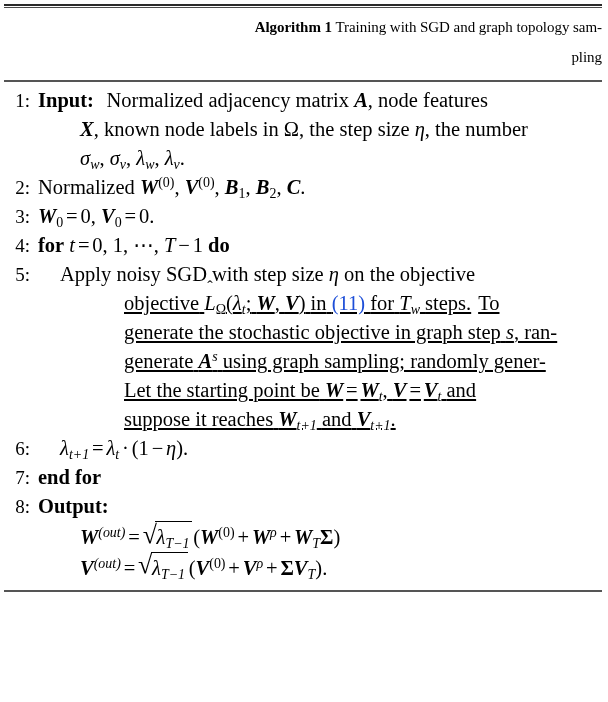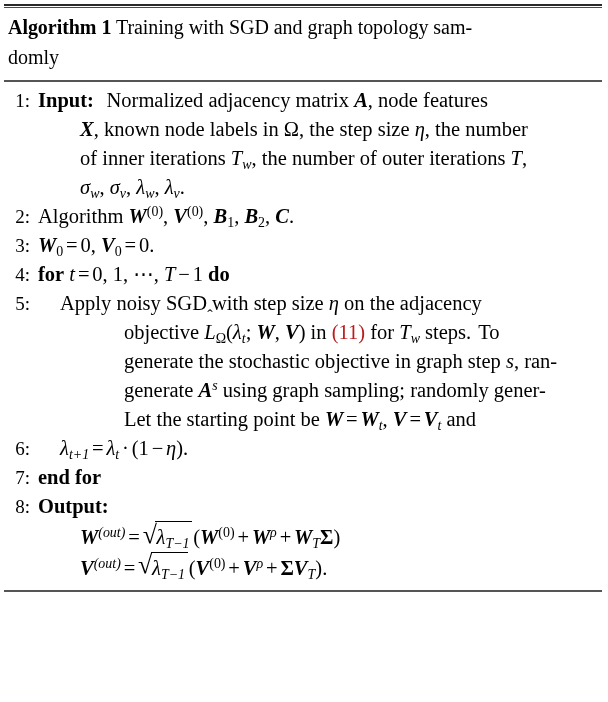--- a/index.html
+++ b/index.html
@@ -30,24 +30,25 @@
     margin: 0 auto;
     background: #4a4a4a;
   }
   .rule-top-thick { height: 2px; background: #2a2a2a; margin-top: 4px; }
   .rule-top-thin  { height: 1px; background: #4a4a4a; margin-top: 1px; }
   .rule-mid       { height: 2px; background: #555555; margin-top: 8px; }
   .rule-bottom    { height: 2px; background: #555555; margin-top: 7px; }
 
   
   #algorithm-title {
-    font-size: 20px;
+    font-size: 15px;
     line-height: 30px;
     padding: 4px 0 0 4px;
     letter-spacing: -0.05px;
+    text-align: right;
   }
   #algorithm-title .alg-label {
     font-weight: bold;
   }
 
   
   #algorithm-body {
     padding-top: 4px;
     font-size: 20.5px;
     line-height: 29px;
@@ -68,21 +69,21 @@
     flex: 1 1 auto;
     line-height: 29px;
     min-width: 0;
   }
   .line-content.indent-1 { padding-left: 22px; }
   .cont-line {
     display: block;
     padding-left: 42px;
     line-height: 29px;
   }
-  .cont-line.indent-1 { padding-left: 64px; }
+  .cont-line.indent-1 { padding-left: 64px; text-decoration: underline; }
 
   .kw { font-weight: bold; }
 
   
   .m { font-style: italic; white-space: nowrap; }
   .mv { font-style: italic; font-weight: bold; white-space: nowrap; }
   .mvu { font-style: normal; font-weight: bold; white-space: nowrap; } 
   .mn { font-style: normal; white-space: nowrap; }
   .grk { font-style: italic; white-space: nowrap; }
   .grk-up { font-style: normal; white-space: nowrap; }
@@ -131,72 +132,67 @@
     line-height: 1;
     font-style: normal;
   }
   .sqrt > .radicand {
     display: inline-block;
     border-top: 1.3px solid #000;
     padding: 0.04em 0.12em 0 0.06em;
   }
 
   .link {
-    color: #b91c1c;
+    color: #1d4ed8;
   }
 
   .sp { display: inline-block; width: 0.34em; }
   .sp-wide { display: inline-block; width: 0.62em; }
 </style>
 </head>
 <body>
 
 <div id="algorithm-box">
 
   <div class="rule rule-top-thick"></div>
   <div class="rule rule-top-thin"></div>
 
   <div id="algorithm-title">
     <span class="alg-label">Algorithm 1</span>
     <span>Training with SGD and graph topology sam-</span><br>
-    <span>domly</span>
+    <span>pling</span>
   </div>
 
   <div class="rule rule-mid"></div>
 
   <div id="algorithm-body">
 
     <div class="alg-line">
       <div class="line-no">1:</div>
       <div class="line-content">
         <span class="kw">Input:</span><span class="sp-wide"></span><span>Normalized adjacency matrix</span>
         <span class="mv">A</span><span>, node features</span>
         <span class="cont-line">
           <span class="mv">X</span><span>, known node labels in</span>
           <span class="grk-up">Ω</span><span>, the step size</span>
           <span class="grk">η</span><span>, the number</span>
         </span>
         <span class="cont-line">
-          <span>of inner iterations</span>
-          <span class="m"><span>T</span><sub>w</sub></span><span>, the number of outer iterations</span>
-          <span class="m">T</span><span class="opn">,</span>
-        </span>
-        <span class="cont-line">
           <span class="grk"><span>σ</span><sub>w</sub></span><span class="opn">,</span>
           <span class="grk"><span>σ</span><sub>v</sub></span><span class="opn">,</span>
           <span class="grk"><span>λ</span><sub>w</sub></span><span class="opn">,</span>
           <span class="grk"><span>λ</span><sub>v</sub></span><span class="opn">.</span>
         </span>
       </div>
     </div>
 
     <div class="alg-line">
       <div class="line-no">2:</div>
       <div class="line-content">
-        <span>Algorithm</span>
+        <span>Normalized</span>
         <span class="mv"><span>W</span><sup class="upr">(0)</sup></span><span class="opn">,</span>
         <span class="mv"><span>V</span><sup class="upr">(0)</sup></span><span class="opn">,</span>
         <span class="mv"><span>B</span><sub class="upr">1</sub></span><span class="opn">,</span>
         <span class="mv"><span>B</span><sub class="upr">2</sub></span><span class="opn">,</span>
         <span class="mv">C</span><span class="opn">.</span>
       </div>
     </div>
 
     <div class="alg-line">
       <div class="line-no">3:</div>
@@ -216,21 +212,21 @@
         <span class="m">T</span><span class="op">−</span><span class="mn">1</span>
         <span class="kw">do</span>
       </div>
     </div>
 
     <div class="alg-line">
       <div class="line-no">5:</div>
       <div class="line-content indent-1">
         <span>Apply noisy SGD with step size</span>
         <span class="grk">η</span>
-        <span>on the adjacency</span>
+        <span>on the objective</span>
 
         <span class="cont-line indent-1">
           <span>objective</span>
           <span class="m"><span class="hat-wrap"><span class="hat">ˆ</span><span>L</span></span><sub class="upr">Ω</sub></span><span class="opn">(</span><span class="grk"><span>λ</span><sub>t</sub></span><span class="opn">;</span>
           <span class="mv">W</span><span class="opn">,</span>
           <span class="mv">V</span><span class="opn">)</span>
           <span>in</span>
           <span class="link">(11)</span>
           <span>for</span>
           <span class="m"><span>T</span><sub>w</sub></span>
@@ -250,20 +246,26 @@
         </span>
 
 
         <span class="cont-line indent-1">
           <span>Let the starting point be</span>
           <span class="mv">W</span><span class="op">=</span><span class="mv"><span>W</span><sub>t</sub></span><span class="opn">,</span>
           <span class="mv">V</span><span class="op">=</span><span class="mv"><span>V</span><sub>t</sub></span>
           <span>and</span>
         </span>
 
+        <span class="cont-line indent-1">
+          <span>suppose it reaches</span>
+          <span class="mv"><span>W</span><sub>t+1</sub></span>
+          <span>and</span>
+          <span class="mv"><span>V</span><sub>t+1</sub></span><span class="opn">.</span>
+        </span>
       </div>
     </div>
 
     <div class="alg-line">
       <div class="line-no">6:</div>
       <div class="line-content indent-1">
         <span class="grk"><span>λ</span><sub>t+1</sub></span><span class="op">=</span><span class="grk"><span>λ</span><sub>t</sub></span><span class="op">·</span><span class="opn">(</span><span class="mn">1</span><span class="op">−</span><span class="grk">η</span><span class="opn">).</span>
       </div>
     </div>
 

